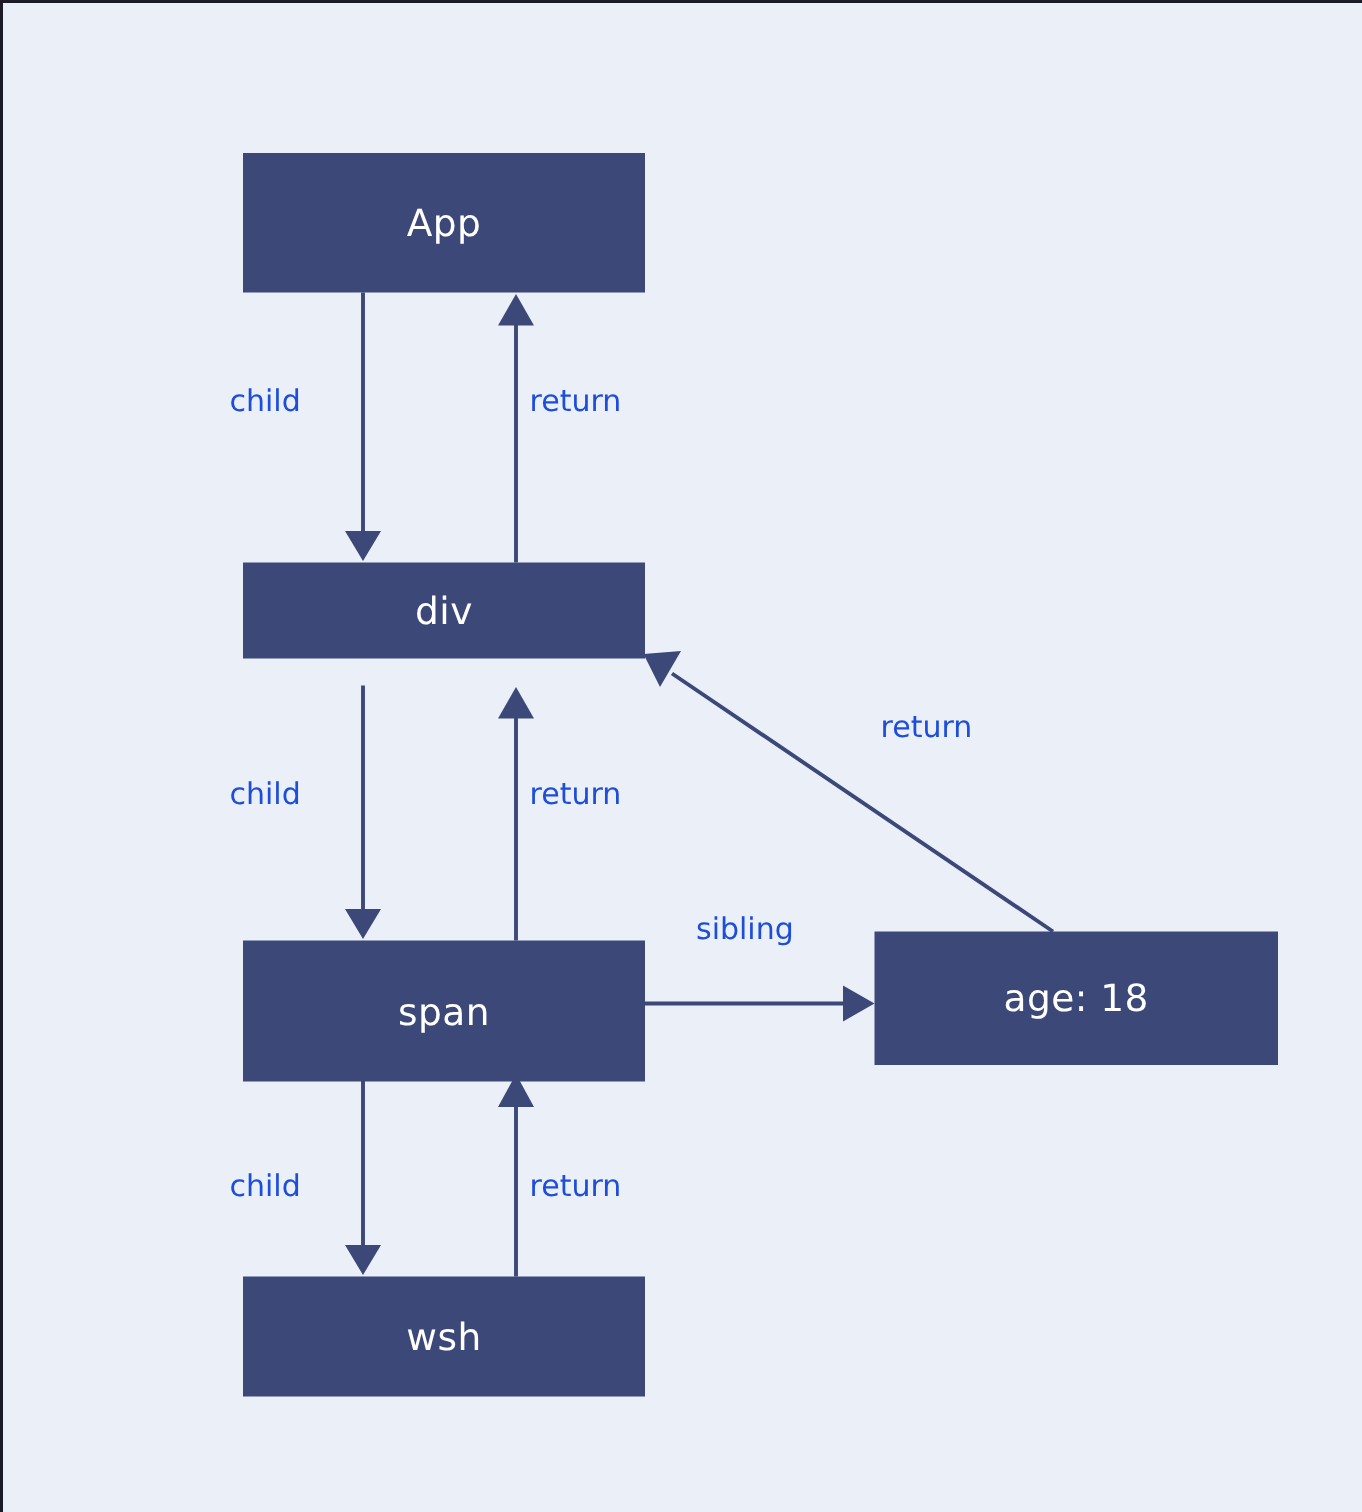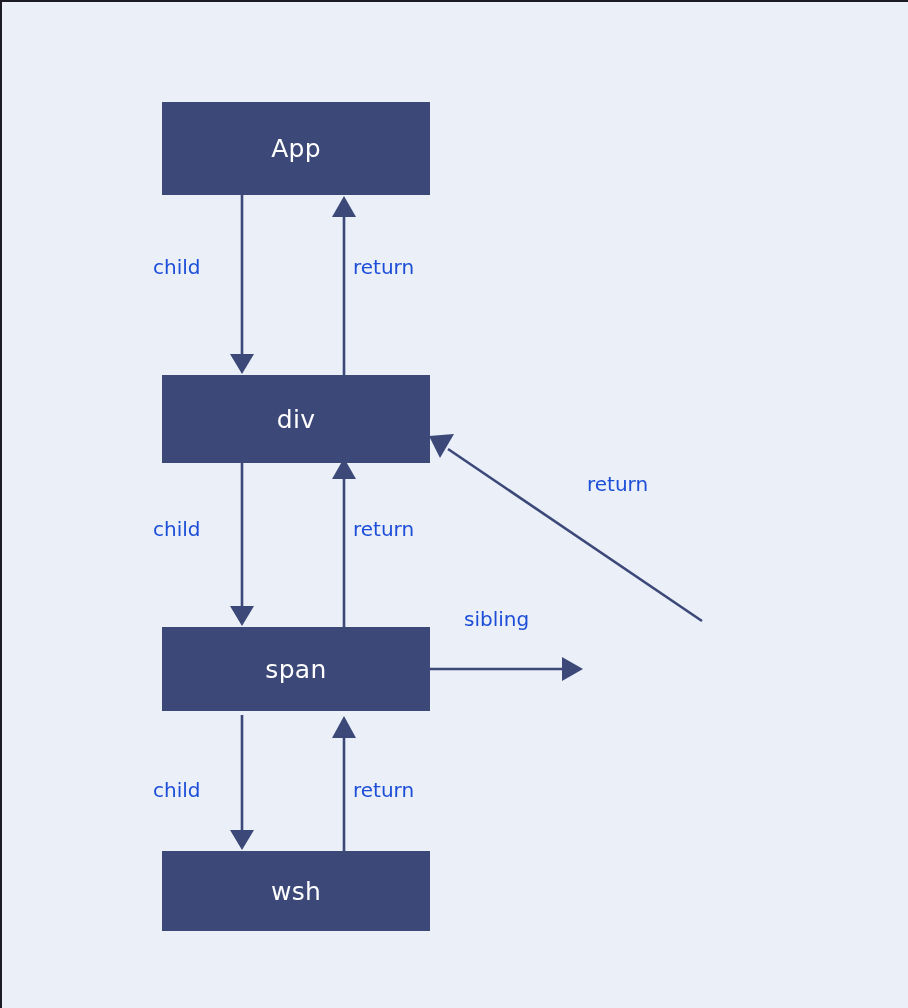--- a/index.html
+++ b/index.html
@@ -94,32 +94,35 @@
     <g>
       <line x1="700" y1="619" x2="446" y2="447" stroke="#3b4878" stroke-width="2.6"></line>
       <path d="M452,432 L438,456 L427,434 Z" fill="#3b4878"></path>
     </g>
   </svg>
 
   <div class="node" style="left:160px; top:100px; width:268px; height:93px;">
     <span>App</span>
   </div>
 
-  <div class="node" style="left:160px; top:373px; width:268px; height:88px;">
+  <div class="node" style="left:160px; top:373px; width:268px; height:64px;">
     <span>div</span>
   </div>
 
-  <div class="node" style="left:160px; top:625px; width:268px; height:84px;">
+  <div class="node" style="left:160px; top:625px; width:268px; height:94px;">
     <span>span</span>
   </div>
 
   <div class="node" style="left:160px; top:849px; width:268px; height:80px;">
     <span>wsh</span>
   </div>
 
+  <div class="node" style="left:581px; top:619px; width:269px; height:89px;">
+    <span>age: 18</span>
+  </div>
 
   <div class="edge-label" style="left:151px; top:253px;">
     <span>child</span>
   </div>
 
   <div class="edge-label" style="left:351px; top:253px;">
     <span>return</span>
   </div>
 
   <div class="edge-label" style="left:151px; top:515px;">

